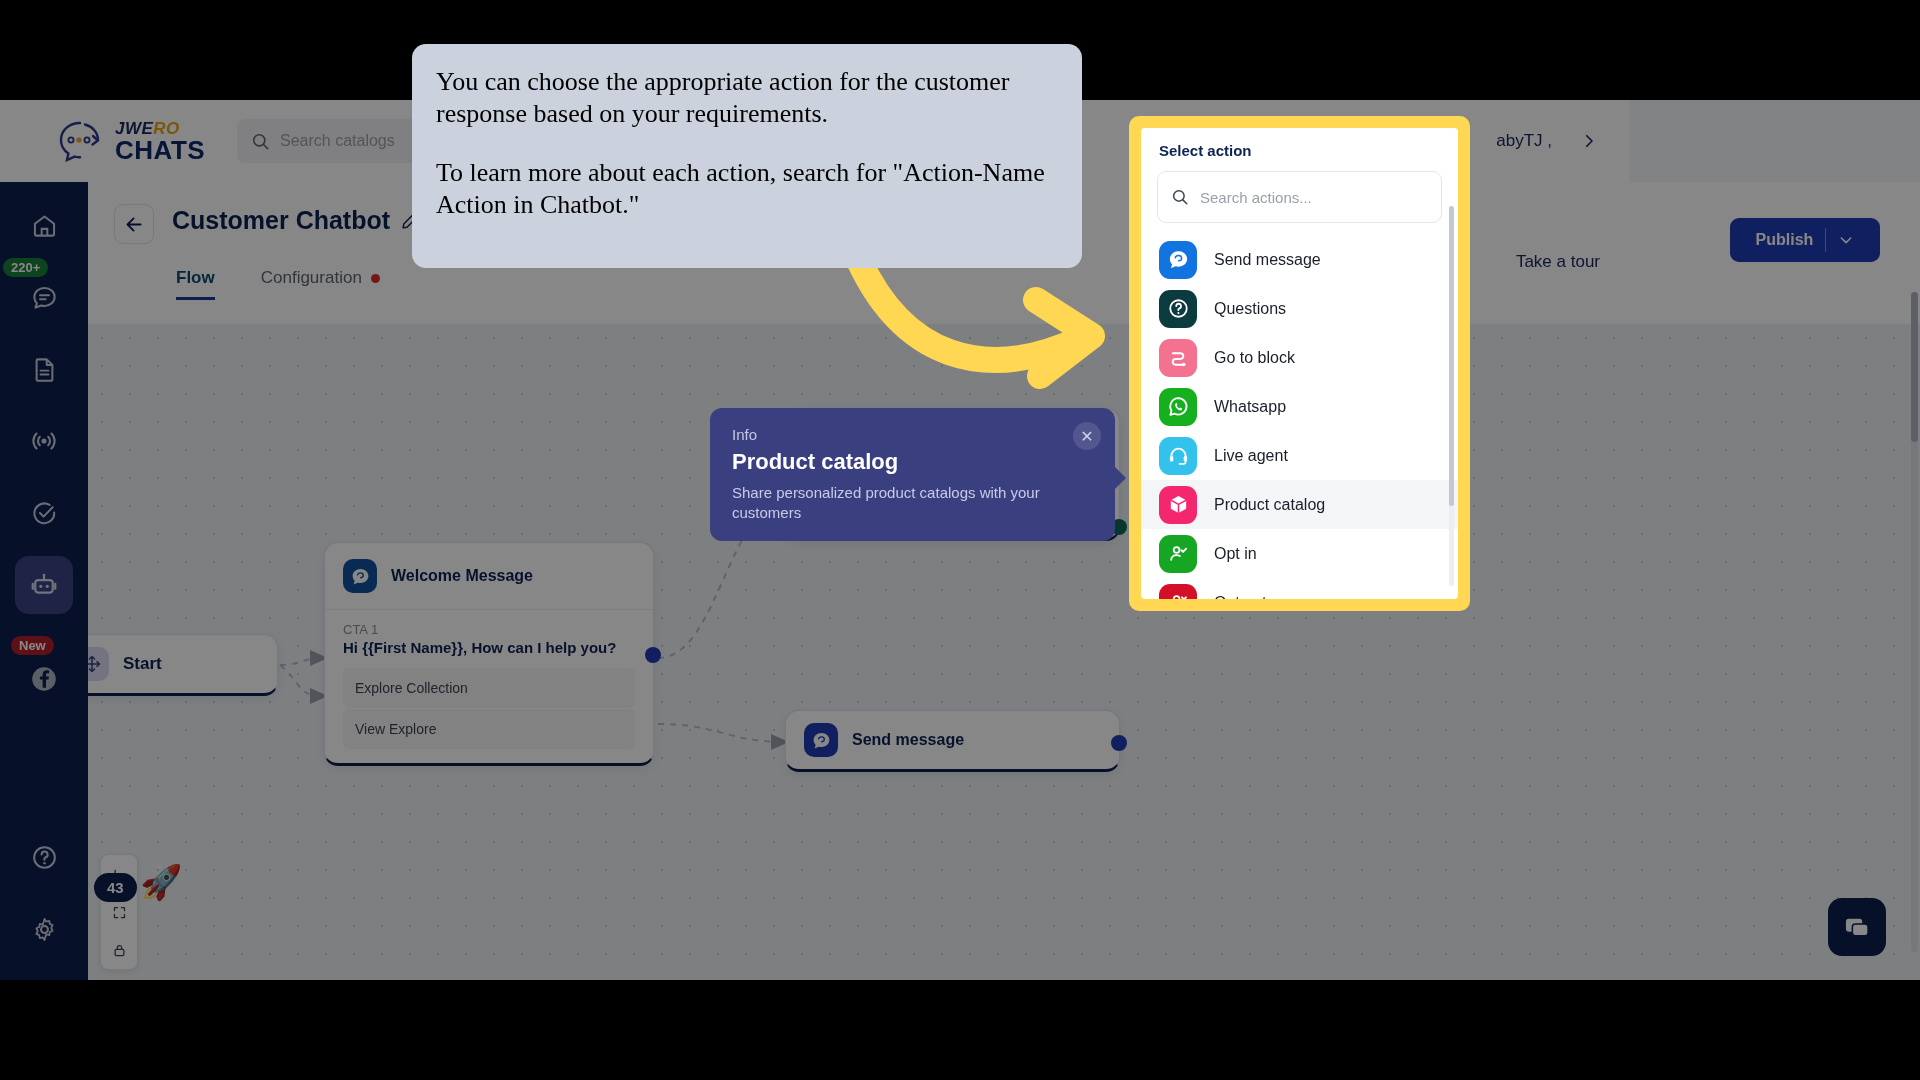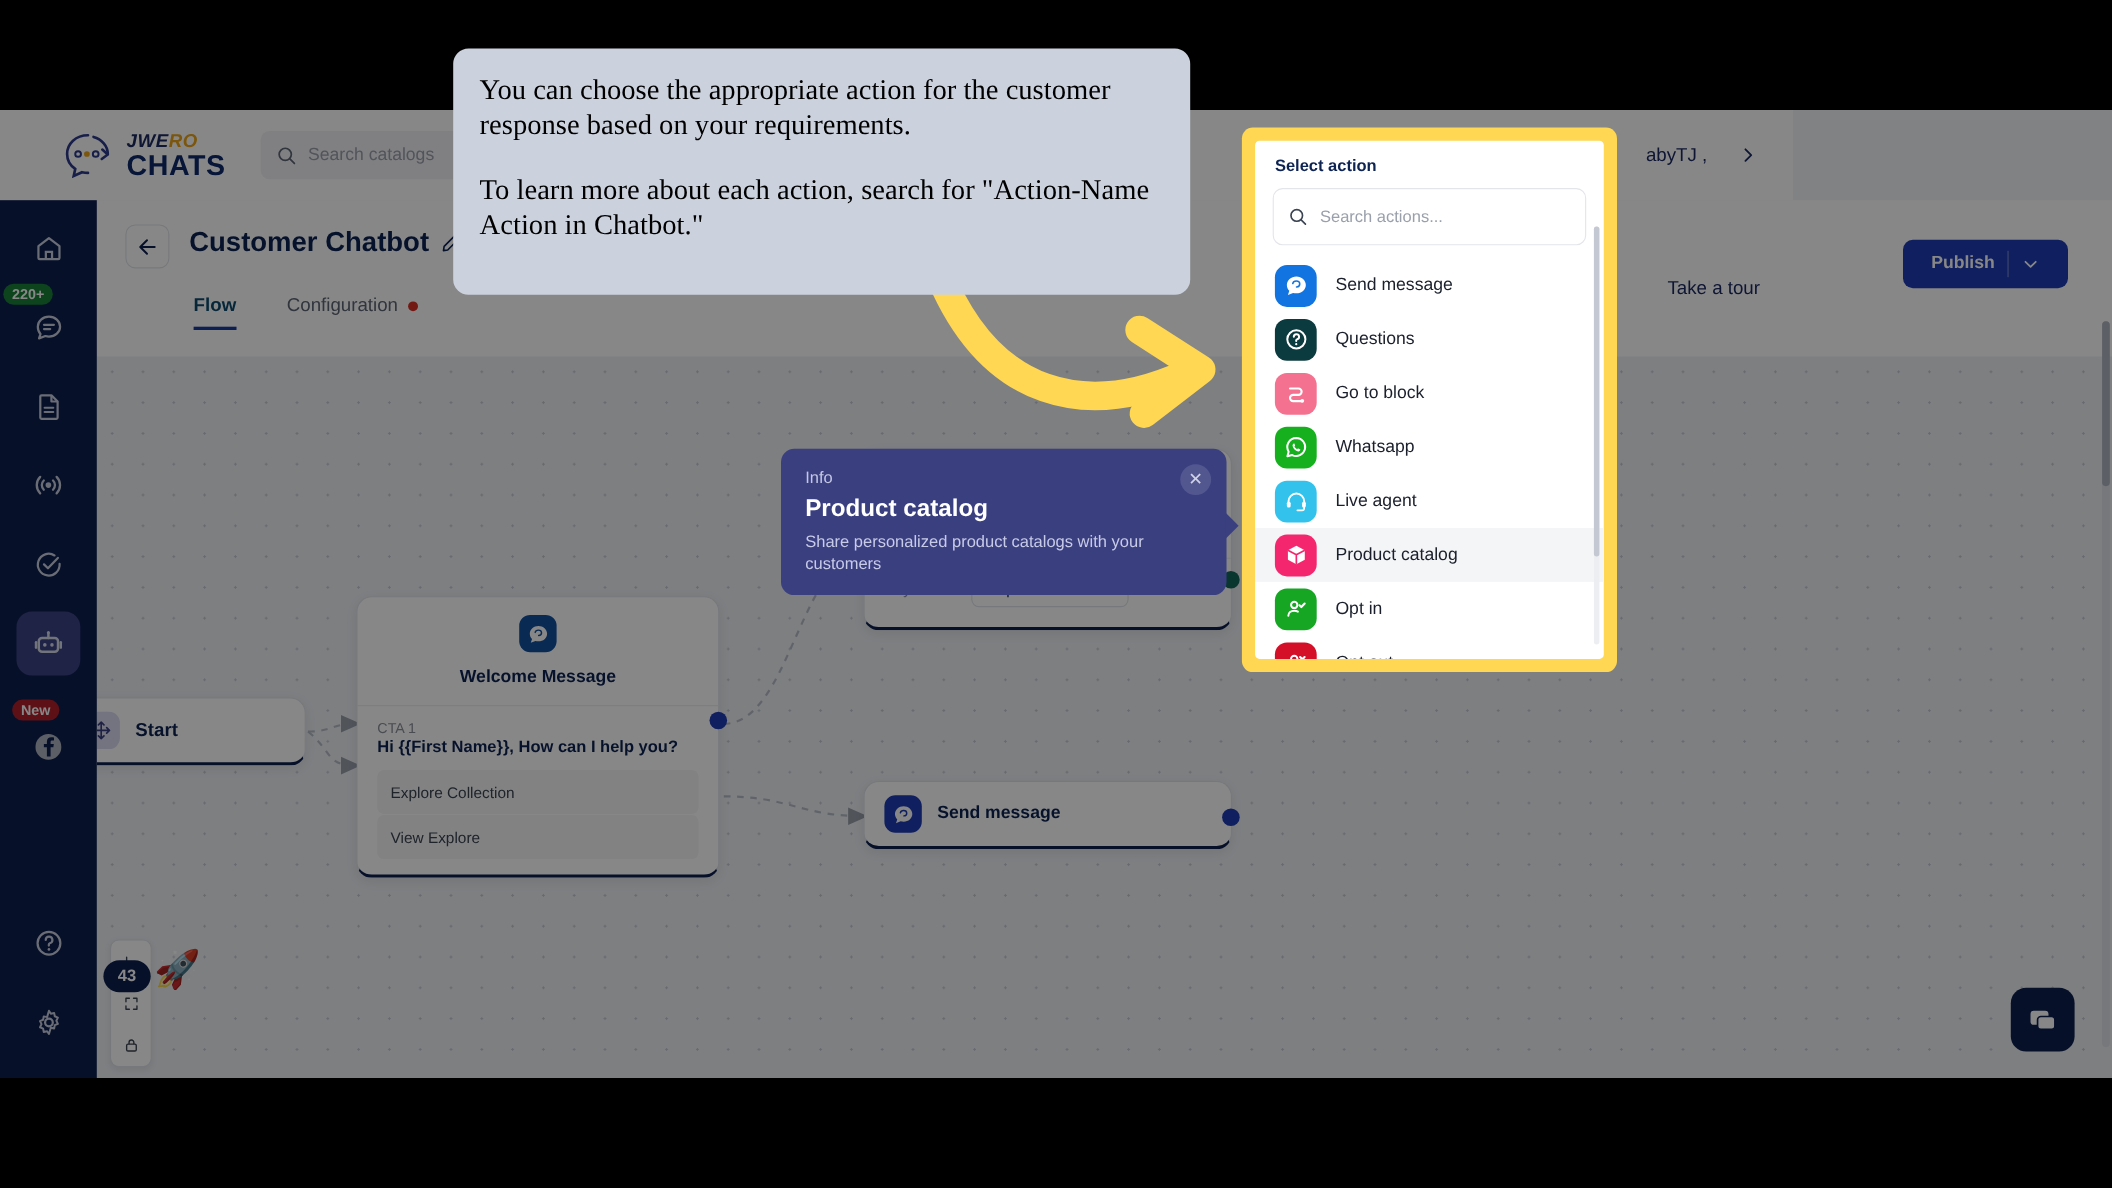--- a/index.html
+++ b/index.html
@@ -132,21 +132,21 @@
     background-image: radial-gradient(#c3c8d2 1.2px, transparent 1.2px);
     background-size: 28px 28px;
     overflow:hidden;
   }
 
   .node {
     position:absolute; background:#fff;
     border-radius:14px; border:1px solid #dfe2e8;
     box-shadow:0 3px 10px rgba(16,24,40,.08);
   }
-  .node-head { display:flex; align-items:center; gap:14px; padding:16px 18px;flex-direction:column; }
+  .node-head { display:flex; align-items:center; gap:14px; padding:16px 18px; }
   .node-head .title { font-size:16px; font-weight:700; color:#0d2352; }
   .node-sep { height:1px; background:#eceef2; }
   .sq-icon { width:34px; height:34px; border-radius:10px; display:flex; align-items:center; justify-content:center; flex:0 0 auto;}
 
   #node-start {
     left:-30px; top:310px; width:220px; height:62px;
     border-bottom:3px solid #0d1f4f;
     display:flex; align-items:center; gap:14px; padding-left:16px;
   }
   .start-ico { width:34px; height:34px; border-radius:10px; background:#d9dcf0; display:flex; align-items:center; justify-content:center;}

